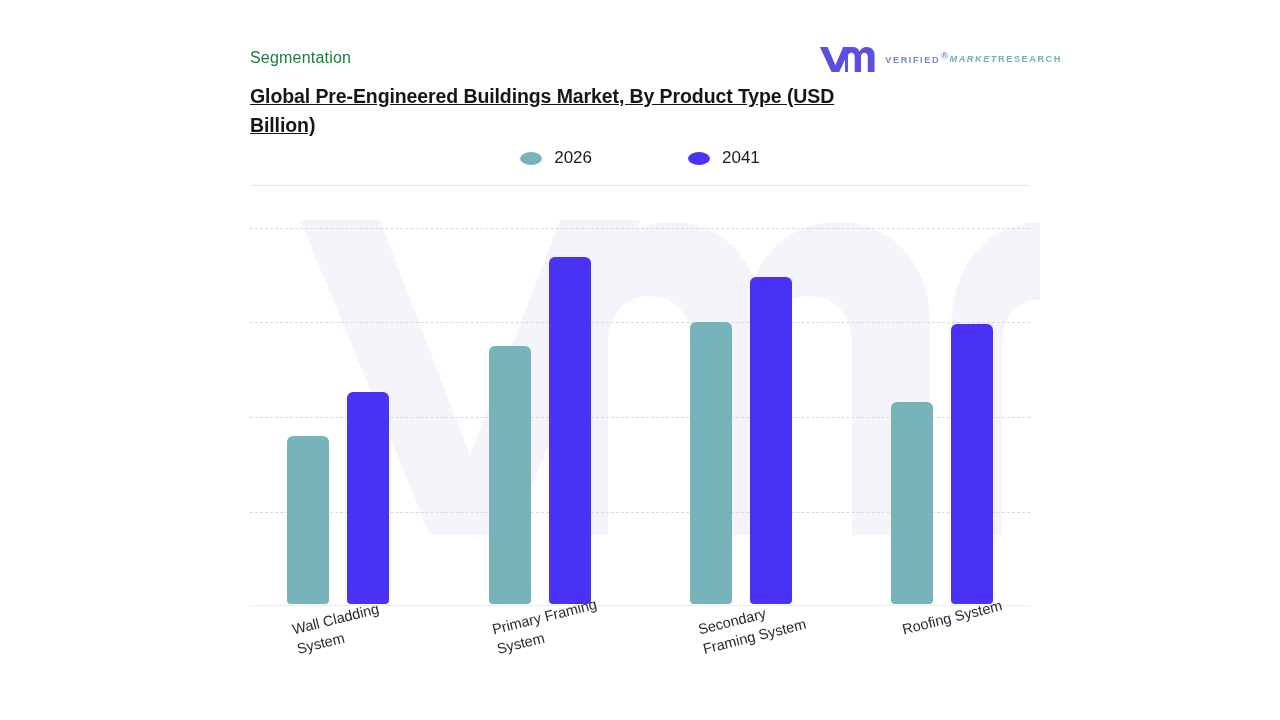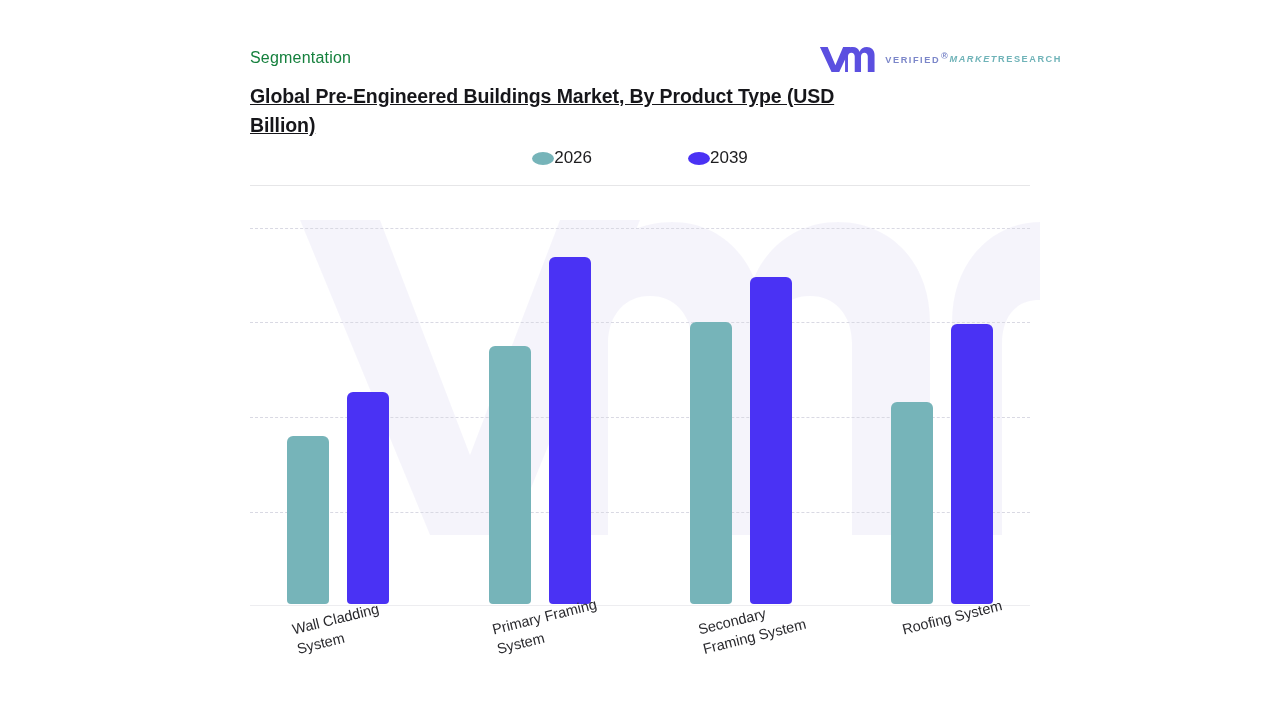--- a/index.html
+++ b/index.html
@@ -34,21 +34,21 @@
   .lw1 { color: #7b86c9; position: relative; }
   .lw2 { color: #6fb3b8; margin-top: 3px; font-style: italic; }
   .lw3 { color: #6fb3b8; margin-top: 3px; }
   .reg { font-size: 5.5px; vertical-align: super; color: #7b86c9; margin-left: 1px; }
 
   
   .legend {
     position: absolute; left: 250px; top: 148px; width: 780px;
     display: flex; justify-content: center; gap: 96px; align-items: center;
   }
-  .legend-item { display: flex; align-items: center; }
+  .legend-item { display: flex; align-items: center; gap: 12px; }
   .legend-dot { width: 22px; height: 13px; border-radius: 50%; display: block; }
   .legend-label { font-size: 17px; color: #1d1d1f; }
 
   
   .divider {
     position: absolute; left: 250px; top: 185px;
     width: 780px; height: 1px; background: #e6e6e8;
   }
 
   
@@ -106,21 +106,21 @@
     </div>
   </div>
 
   <div class="legend">
     <div class="legend-item">
       <span class="legend-dot" style="background: rgb(118, 180, 185);"></span>
       <span class="legend-label">2026</span>
     </div>
     <div class="legend-item">
       <span class="legend-dot" style="background: rgb(74, 50, 244);"></span>
-      <span class="legend-label">2039</span>
+      <span class="legend-label">2041</span>
     </div>
   </div>
 
   <div class="divider"></div>
 
   <div class="plot">
     <svg class="watermark" viewBox="0 0 760 330" preserveAspectRatio="none">
       <path d="M20 10 L100 10 L190 245 L280 10 L360 10 L232 325 L150 325 Z" fill="#edebf8"></path>
       <path d="M300 100 C300 45 345 12 392 12 C430 12 460 34 474 68 C488 34 520 12 558 12 C610 12 650 52 650 112 L650 325 L572 325 L572 134 C572 104 554 86 530 86 C506 86 488 104 488 134 L488 325 L412 325 L412 134 C412 104 394 86 370 86 C346 86 328 104 328 134 L328 325 L300 325 Z" fill="#edebf8"></path>
       <path d="M672 112 C672 52 712 12 760 12 L760 90 C736 90 722 106 722 134 L722 325 L672 325 Z" fill="#edebf8"></path>

